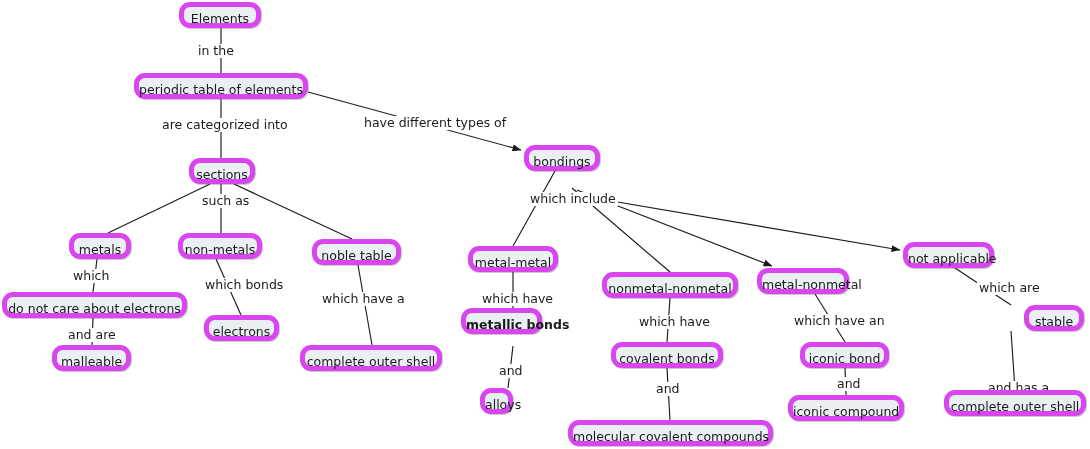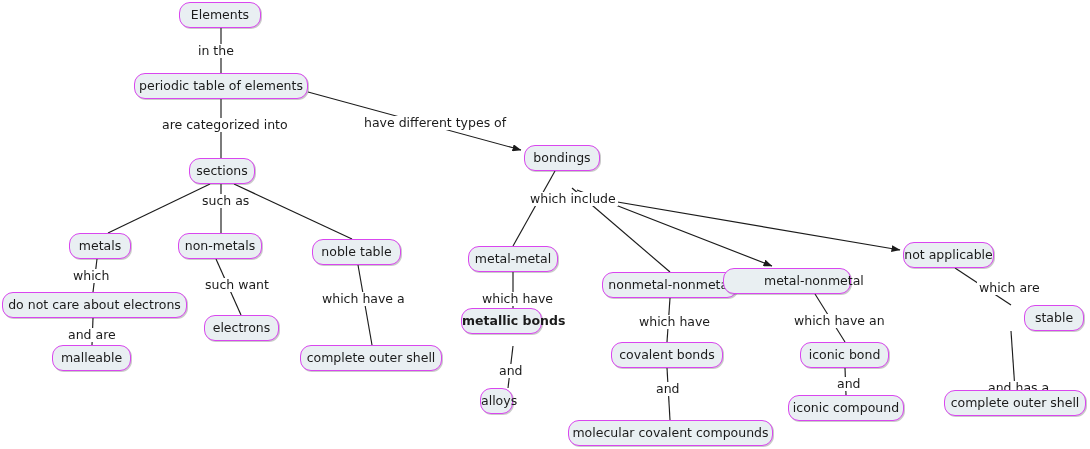--- a/index.html
+++ b/index.html
@@ -21,21 +21,21 @@
     position: absolute;
     left: 0;
     top: 0;
     width: 1090px;
     height: 449px;
   }
   .node {
     position: absolute;
     box-sizing: border-box;
     background: #e9eff2;
-    border: 1px solid #d946ef;
+    border: 5px solid #d946ef;
     border-radius: 11px;
     height: 26px;
     line-height: 24px;
     text-align: center;
     font-size: 12.5px;
     color: #1b1b1b;
     white-space: nowrap;
     box-shadow: 1px 1px 0 rgba(80,80,80,0.30);
     font-family: "DejaVu Sans", sans-serif;
   }
@@ -85,21 +85,21 @@
         <line x1="1011" y1="331" x2="1015" y2="390" stroke="#1b1b1b" stroke-width="1.15"></line>
       </g>
   </svg>
   <div id="labels">
       <div class="elabel" style="left: 196px; top: 44px;">in the</div>
       <div class="elabel" style="left: 160px; top: 118px;">are categorized into</div>
       <div class="elabel" style="left: 362px; top: 116px;">have different types of</div>
       <div class="elabel" style="left: 200px; top: 194px;">such as</div>
       <div class="elabel" style="left: 71px; top: 269px;">which</div>
       <div class="elabel" style="left: 66px; top: 328px;">and are</div>
-      <div class="elabel" style="left: 203px; top: 278px;">such want</div>
+      <div class="elabel" style="left: 203px; top: 278px;">which bonds</div>
       <div class="elabel" style="left: 320px; top: 292px;">which have a</div>
       <div class="elabel" style="left: 528px; top: 192px;">which include</div>
       <div class="elabel" style="left: 480px; top: 292px;">which have</div>
       <div class="elabel" style="left: 497px; top: 364px;">and</div>
       <div class="elabel" style="left: 637px; top: 315px;">which have</div>
       <div class="elabel" style="left: 654px; top: 382px;">and</div>
       <div class="elabel" style="left: 792px; top: 314px;">which have an</div>
       <div class="elabel" style="left: 835px; top: 377px;">and</div>
       <div class="elabel" style="left: 977px; top: 281px;">which are</div>
       <div class="elabel" style="left: 986px; top: 381px;">and has a</div>
@@ -111,21 +111,21 @@
       <div class="node" style="left: 69px; top: 233px; width: 62px;">metals</div>
       <div class="node" style="left: 178px; top: 233px; width: 84px;">non-metals</div>
       <div class="node" style="left: 312px; top: 239px; width: 89px;">noble table</div>
       <div class="node" style="left: 2px; top: 292px; width: 185px;">do not care about electrons</div>
       <div class="node" style="left: 204px; top: 315px; width: 75px;">electrons</div>
       <div class="node" style="left: 300px; top: 345px; width: 142px;">complete outer shell</div>
       <div class="node" style="left: 52px; top: 345px; width: 79px;">malleable</div>
       <div class="node" style="left: 524px; top: 145px; width: 76px;">bondings</div>
       <div class="node" style="left: 468px; top: 246px; width: 90px;">metal-metal</div>
       <div class="node" style="left: 602px; top: 272px; width: 136px;">nonmetal-nonmetal</div>
-      <div class="node" style="left: 723px; top: 268px; width: 128px; padding-left: 40px;">metal-nonmetal</div>
+      <div class="node" style="left: 757px; top: 268px; width: 92px;">metal-nonmetal</div>
       <div class="node" style="left: 903px; top: 242px; width: 91px;">not applicable</div>
       <div class="node" style="left: 461px; top: 308px; width: 81px; font-weight: bold;">metallic bonds</div>
       <div class="node" style="left: 611px; top: 342px; width: 112px;">covalent bonds</div>
       <div class="node" style="left: 800px; top: 342px; width: 89px;">iconic bond</div>
       <div class="node" style="left: 981px; top: 305px; width: 60px; margin-left: 43px;">stable</div>
       <div class="node" style="left: 480px; top: 388px; width: 33px;">alloys</div>
       <div class="node" style="left: 568px; top: 420px; width: 205px;">molecular covalent compounds</div>
       <div class="node" style="left: 788px; top: 395px; width: 116px;">iconic compound</div>
       <div class="node" style="left: 944px; top: 390px; width: 142px;">complete outer shell</div>
     </div>

